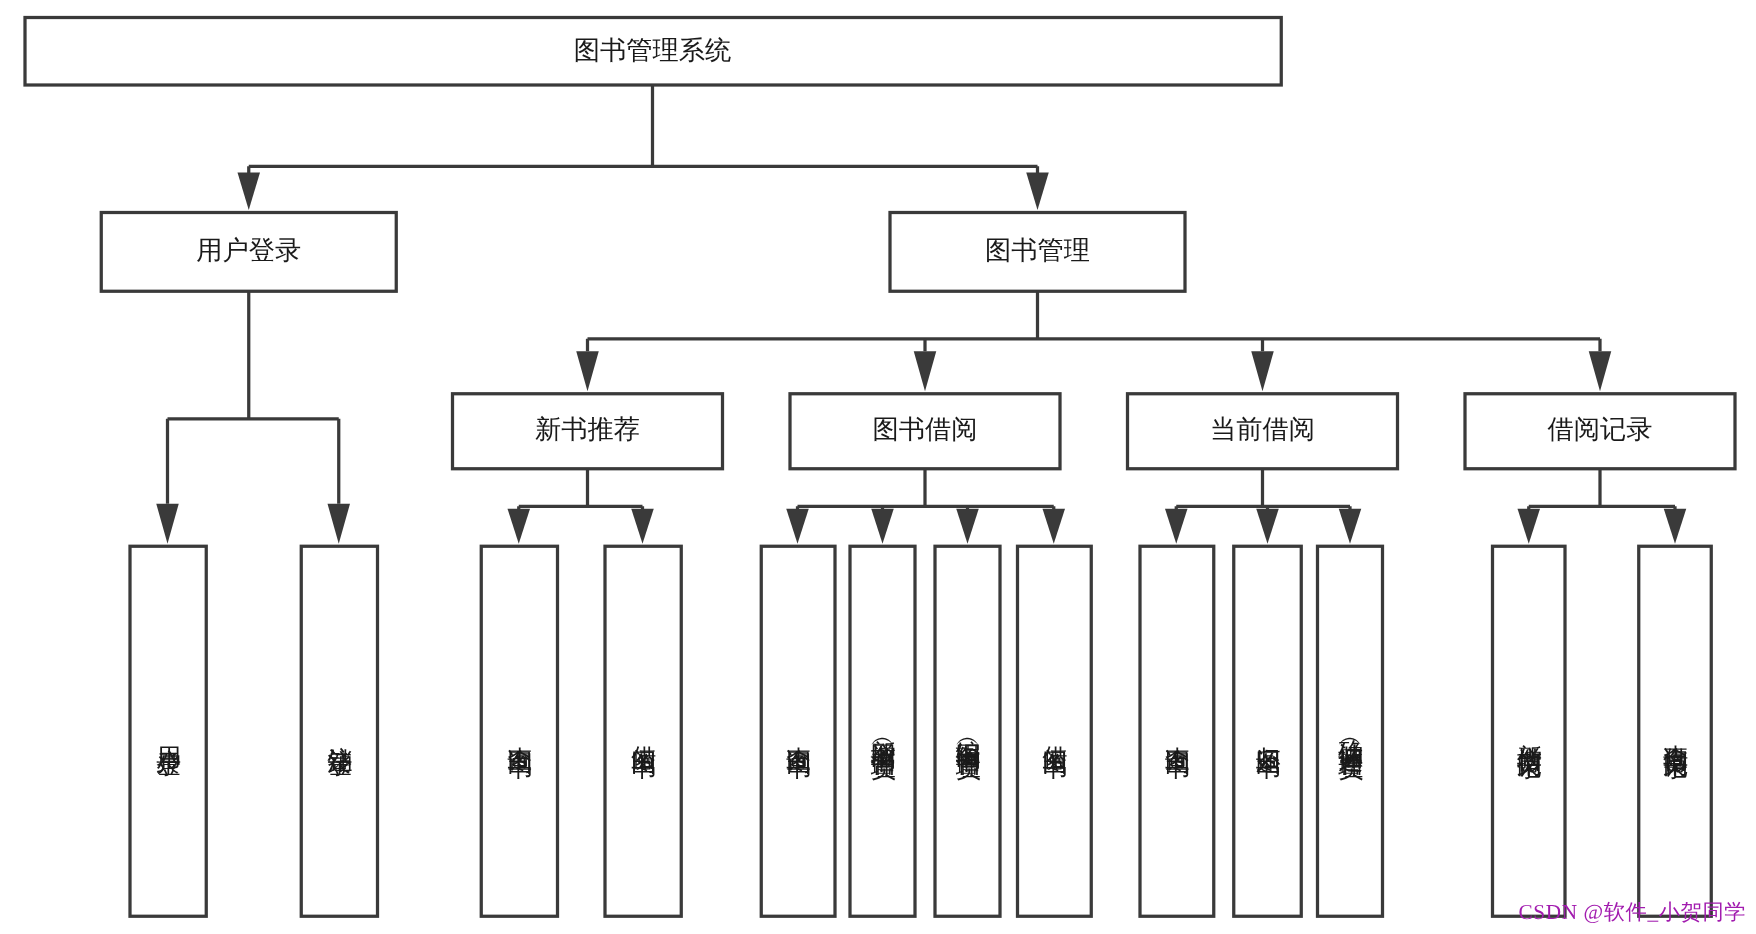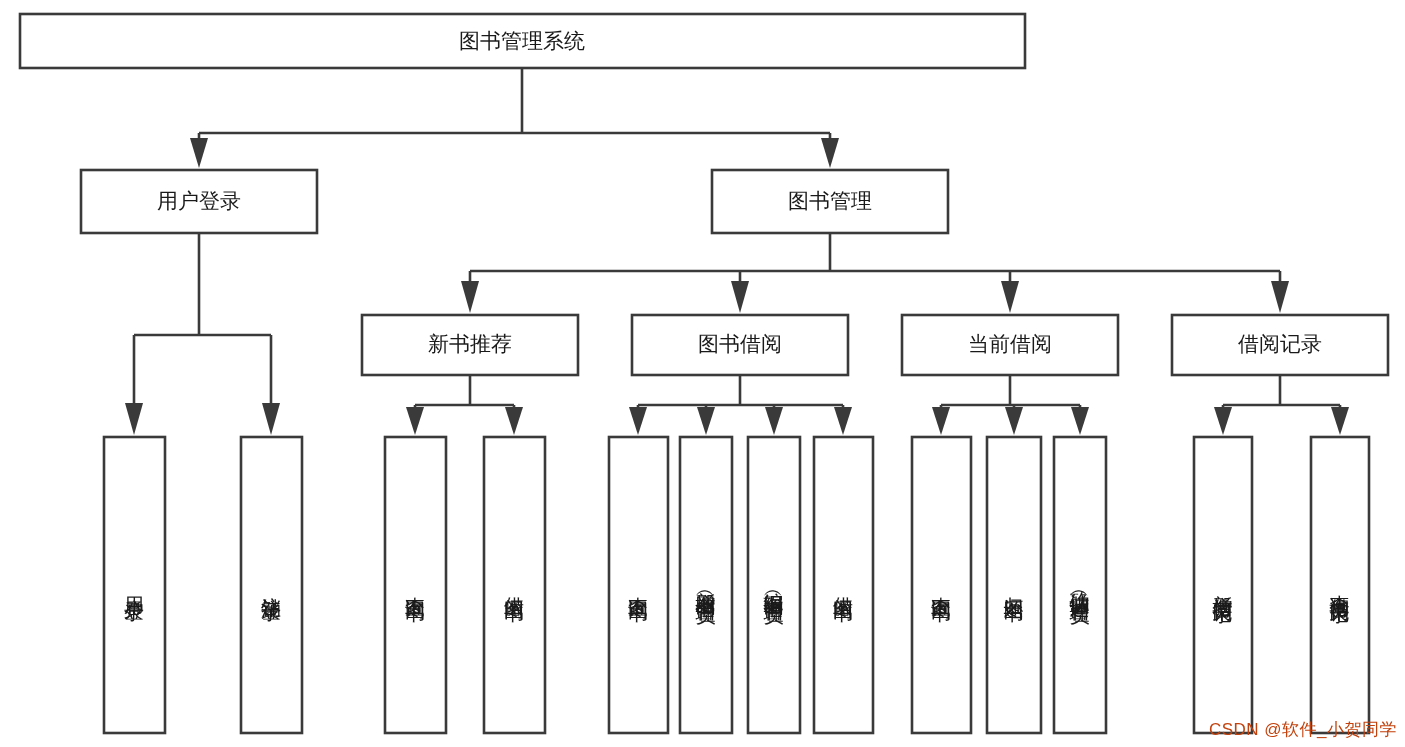--- a/index.html
+++ b/index.html
@@ -59,23 +59,23 @@
     height: 100%;
     display: flex;
     align-items: center;
     justify-content: center;
     box-sizing: border-box;
   }
   .watermark {
     position: absolute;
     right: 8px;
     bottom: 6px;
-    font-family: Liberation Sans, sans-serif;
+    font-family: Liberation Serif, serif;
     font-size: 17px;
-    color: #c2410c;
+    color: #a21caf;
     letter-spacing: 0.5px;
     user-select: none;
     white-space: nowrap;
   }
 </style>
 </head>
 <body>
 
 <svg id="diagram" viewBox="0 0 1405 747" xmlns="http://www.w3.org/2000/svg">
 

